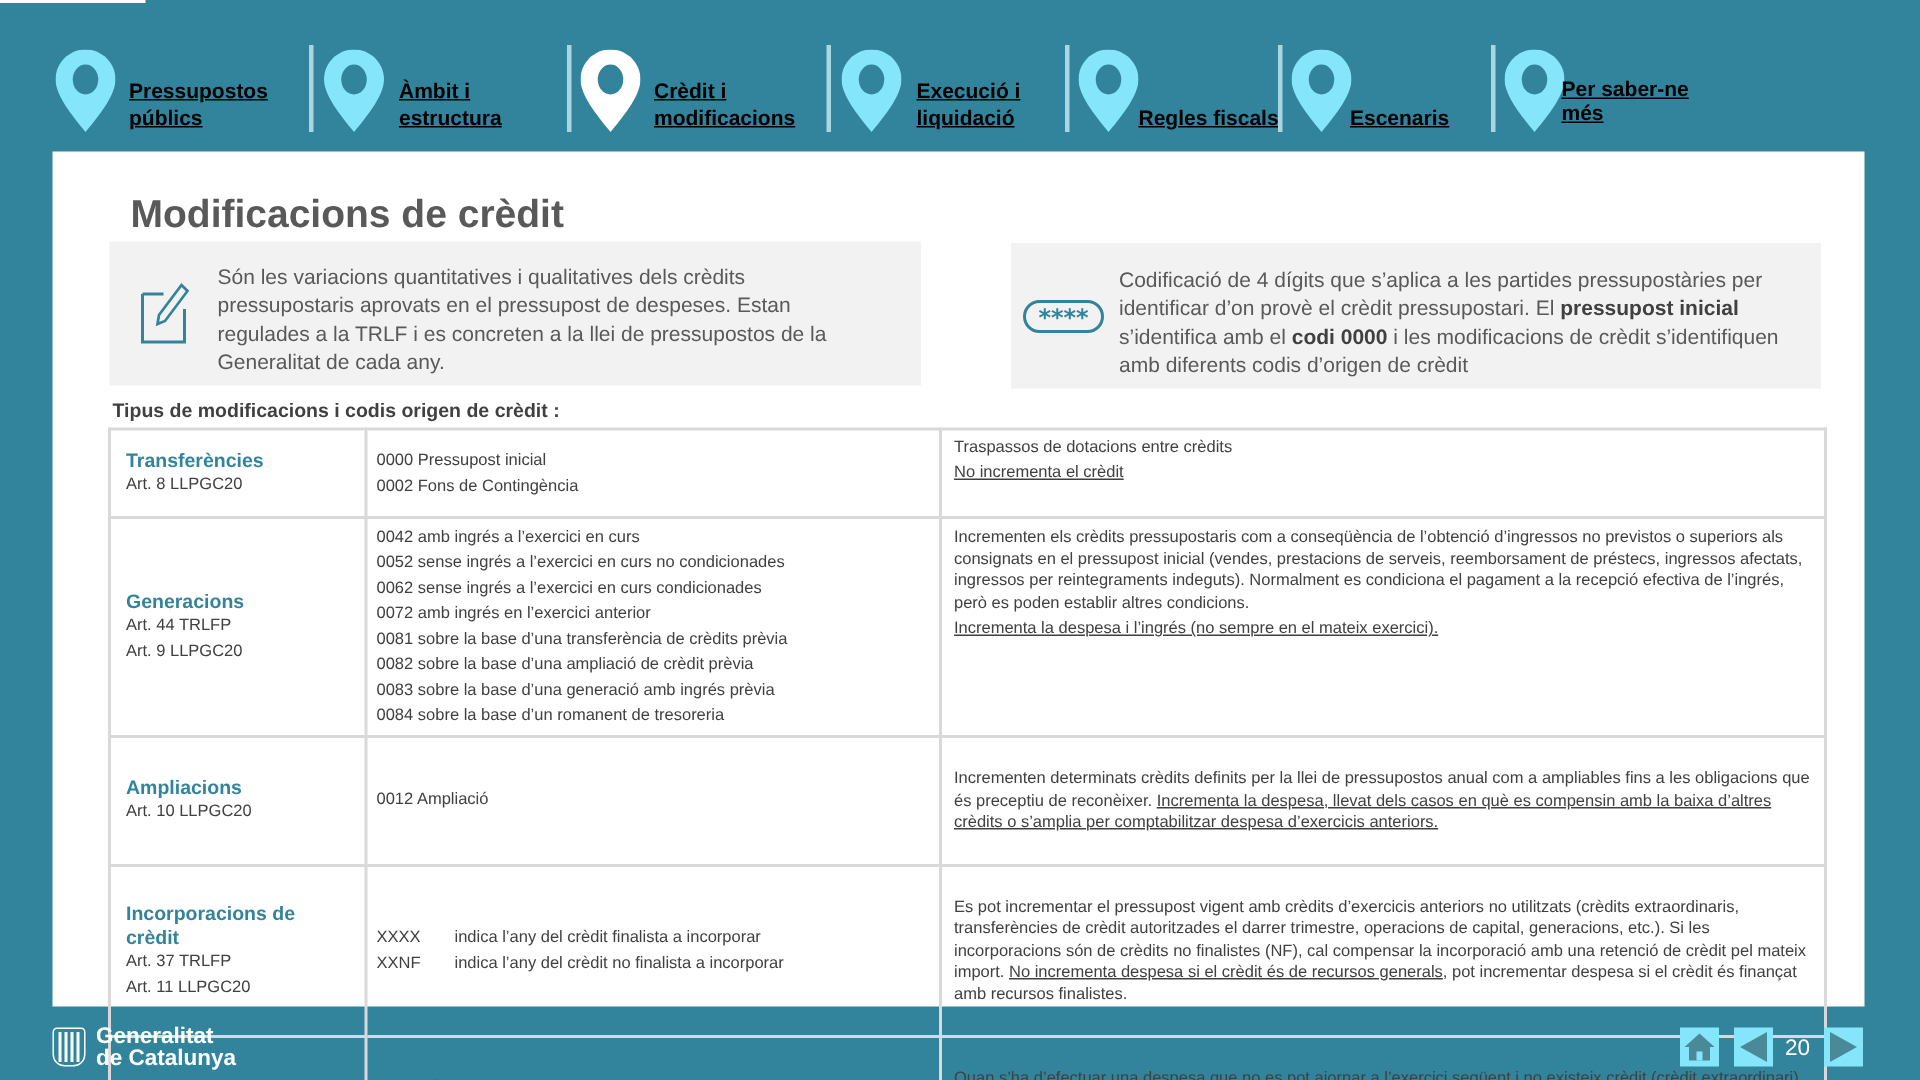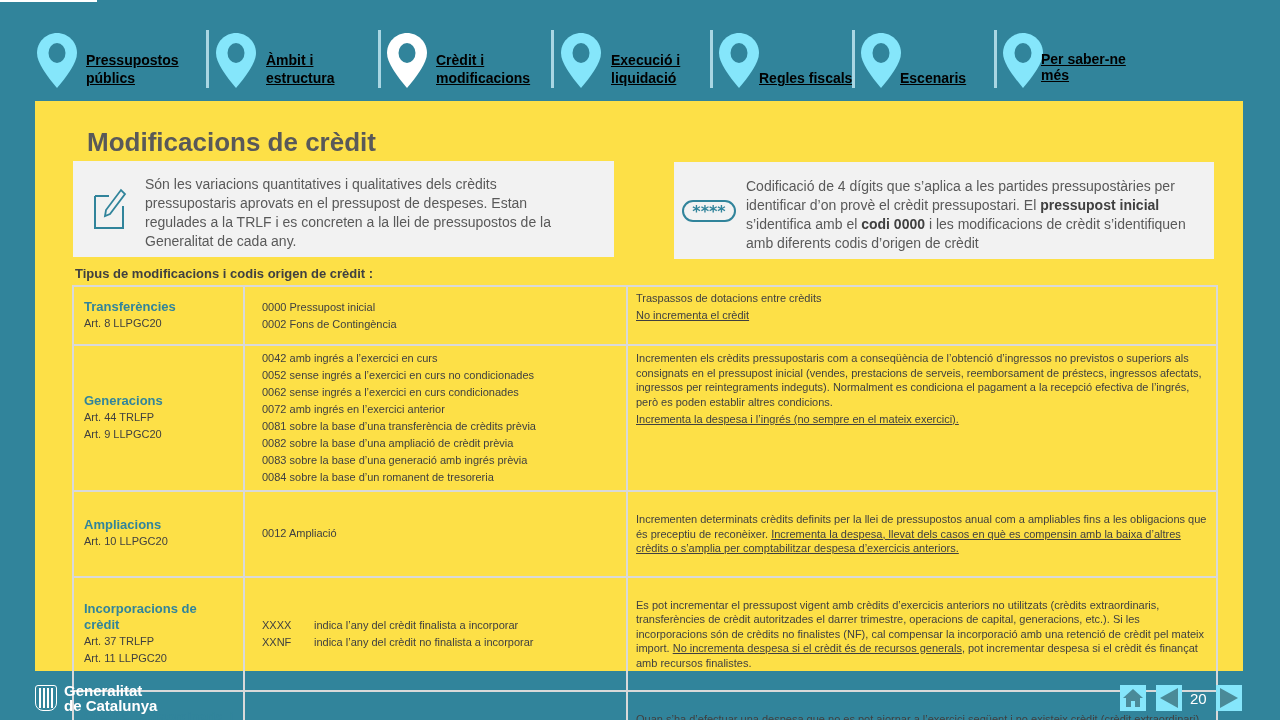--- a/index.html
+++ b/index.html
@@ -3,30 +3,30 @@
 <meta charset="utf-8">
 <style>
   * { box-sizing: border-box; margin: 0; padding: 0; }
   html, body { width: 1280px; height: 720px; overflow: hidden; }
   body { background: #31849b; font-family: "Liberation Sans", sans-serif; position: relative; color: #404040; }
   .topstrip { position: absolute; left: 0; top: 0; width: 97px; height: 2px; background: #fff; }
   .nav { position: absolute; left: 0; top: 30px; width: 1280px; height: 62px; }
   .nav-sep { position: absolute; top: 0; width: 3px; height: 58px; background: #a9d6e3; }
   .pin { position: absolute; top: 3px; width: 40px; height: 55px; }
   .nav-link { position: absolute; color: #000000; font-weight: bold; font-size: 14px; line-height: 18px; text-decoration: underline; white-space: nowrap; cursor: pointer; }
-  .panel { position: absolute; left: 35px; top: 101px; width: 1208px; height: 570px; background: #fde047; }
+  .panel { position: absolute; left: 35px; top: 101px; width: 1208px; height: 570px; background: #ffffff; }
   .h1 { position: absolute; font-weight: bold; font-size: 26px; color: #595959; }
   .infobox { position: absolute; background: #f2f2f2; }
   .infotext { position: absolute; font-size: 14px; line-height: 19px; color: #595959; }
   .infotext b { color: #404040; }
   .subtitle { position: absolute; left: 40px; top: 165px; font-size: 13px; font-weight: bold; color: #404040; }
   table { position: absolute; left: 37px; top: 184px; width: 1146px; border-collapse: collapse; }
   td { border: 2px solid #d9d9d9; vertical-align: middle; font-size: 11px; color: #404040; line-height: 17px; }
   td.c1 { width: 171px; padding: 4px 10px; }
-  td.c2 { width: 383px; padding: 4px 17px; }
+  td.c2 { width: 383px; padding: 4px 6px; }
   td.c3 { padding: 20px 8px; line-height: 14.5px; }
   .cat { color: #31849b; font-weight: bold; font-size: 13px; line-height: 16px; }
   .art { font-size: 11px; color: #404040; line-height: 17px; }
   .u { text-decoration: underline; }
   .xcode { display: inline-block; width: 52px; }
   .footer-logo { position: absolute; left: 35px; top: 683px; display: flex; align-items: center; }
   .logo-mark { width: 22px; height: 26px; border: 1.5px solid #fff; border-radius: 3px 3px 8px 8px; position: relative; overflow: hidden; }
   .logo-mark span { position: absolute; top: 2px; width: 2px; height: 20px; background: #fff; }
   .logo-text { color: #fff; font-weight: bold; font-size: 15px; line-height: 15px; margin-left: 7px; }
   .navbtn { position: absolute; top: 685px; width: 26px; height: 26px; background: #85e6fb; cursor: pointer; }

